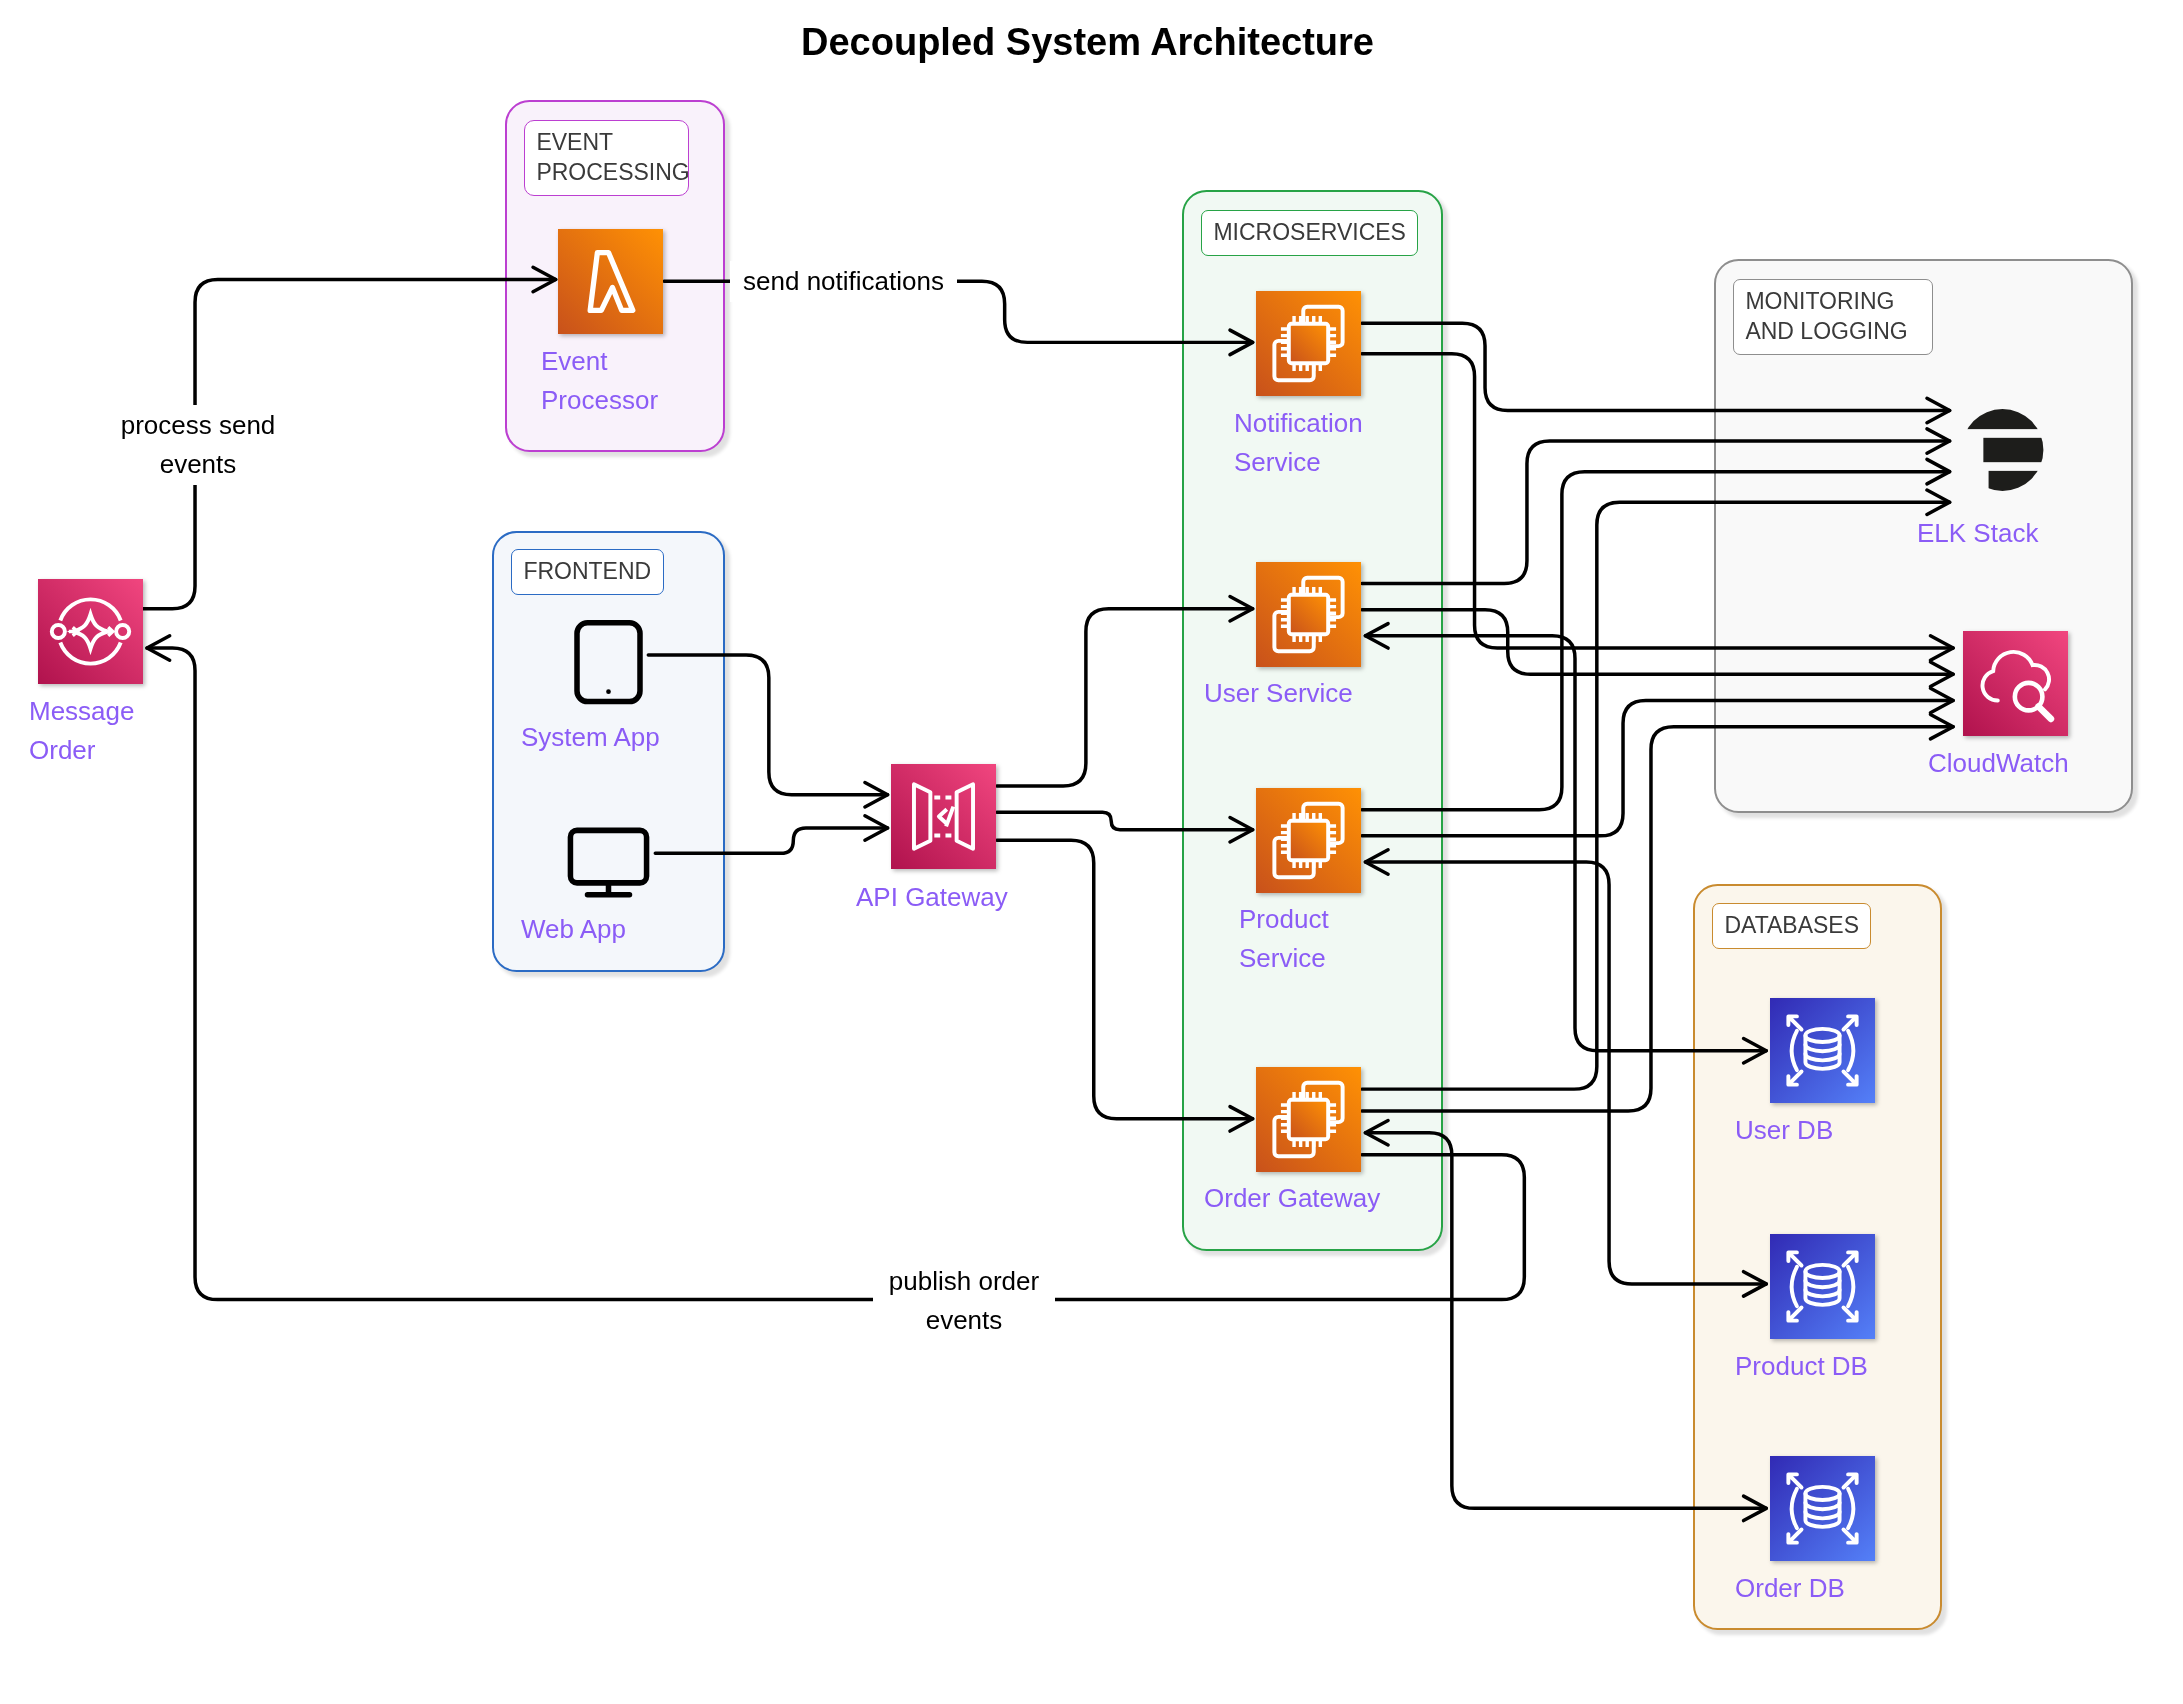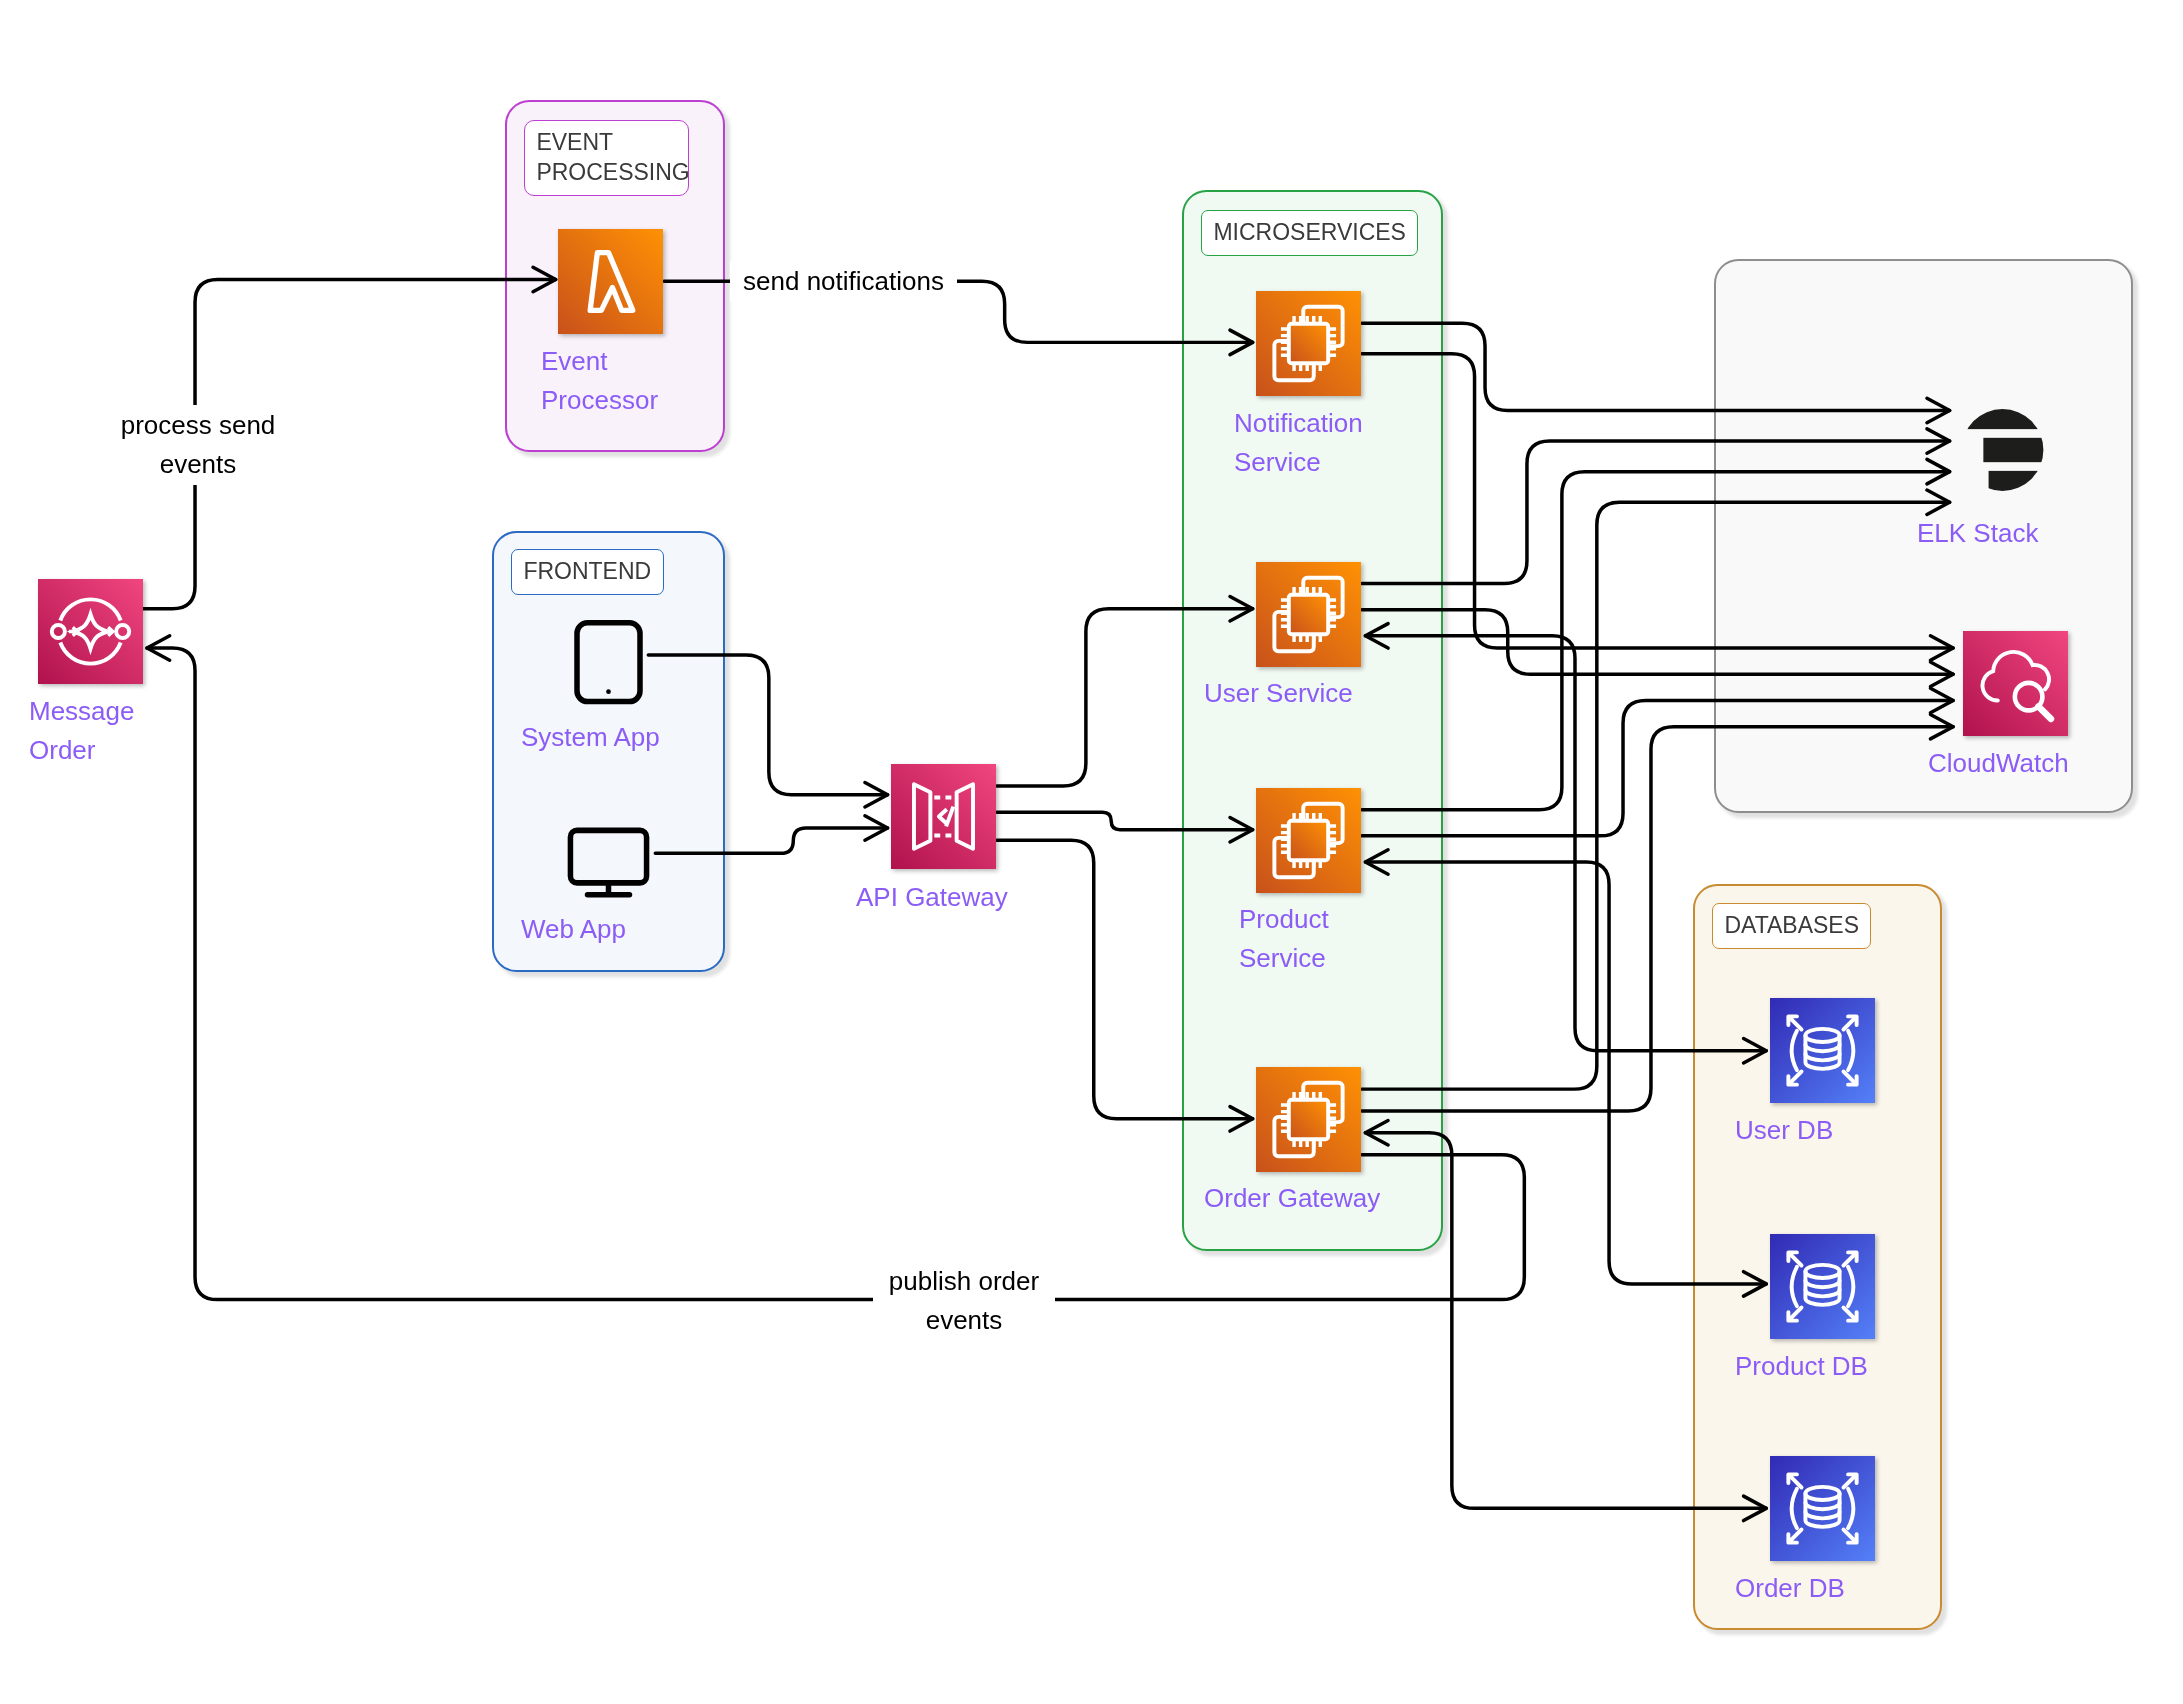--- a/index.html
+++ b/index.html
@@ -27,30 +27,32 @@
   .gl-front  {border-color:#2B6BC4;}
   .gl-micro  {border-color:#27A346;}
   .gl-monitor{border-color:#8E8E8E;}
   .gl-db     {border-color:#C98B2F;}
 </style>
 </head>
 <body>
 
 <div class="canvas">
 
+  <div class="title">Decoupled System Architecture</div>
 
   <div class="group g-event" style="left:505px;top:100px;width:216px;height:348px;"></div>
   <div class="group g-front" style="left:492px;top:531px;width:229px;height:437px;"></div>
   <div class="group g-micro" style="left:1182px;top:190px;width:257px;height:1057px;"></div>
   <div class="group g-monitor" style="left:1714px;top:259px;width:415px;height:550px;"></div>
   <div class="group g-db" style="left:1693px;top:884px;width:245px;height:742px;"></div>
 
   <div class="group-label gl-event" style="left:524px;top:120px;width:140px;">EVENT PROCESSING</div>
   <div class="group-label gl-front" style="left:511px;top:549px;">FRONTEND</div>
   <div class="group-label gl-micro" style="left:1201px;top:210px;">MICROSERVICES</div>
+  <div class="group-label gl-monitor" style="left:1733px;top:279px;width:175px;">MONITORING AND LOGGING</div>
   <div class="group-label gl-db" style="left:1712px;top:903px;">DATABASES</div>
 
   <svg class="wires" width="2184" height="1704" viewBox="0 0 2500 1951">
     <defs>
       <linearGradient id="gradOrange" x1="0" y1="1" x2="1" y2="0">
         <stop offset="0" stop-color="#C8511B"></stop>
           <stop offset="1" stop-color="#FF9104"></stop>
       </linearGradient>
       <linearGradient id="gradPink" x1="0" y1="1" x2="1" y2="0">
         <stop offset="0" stop-color="#B0124D"></stop>

